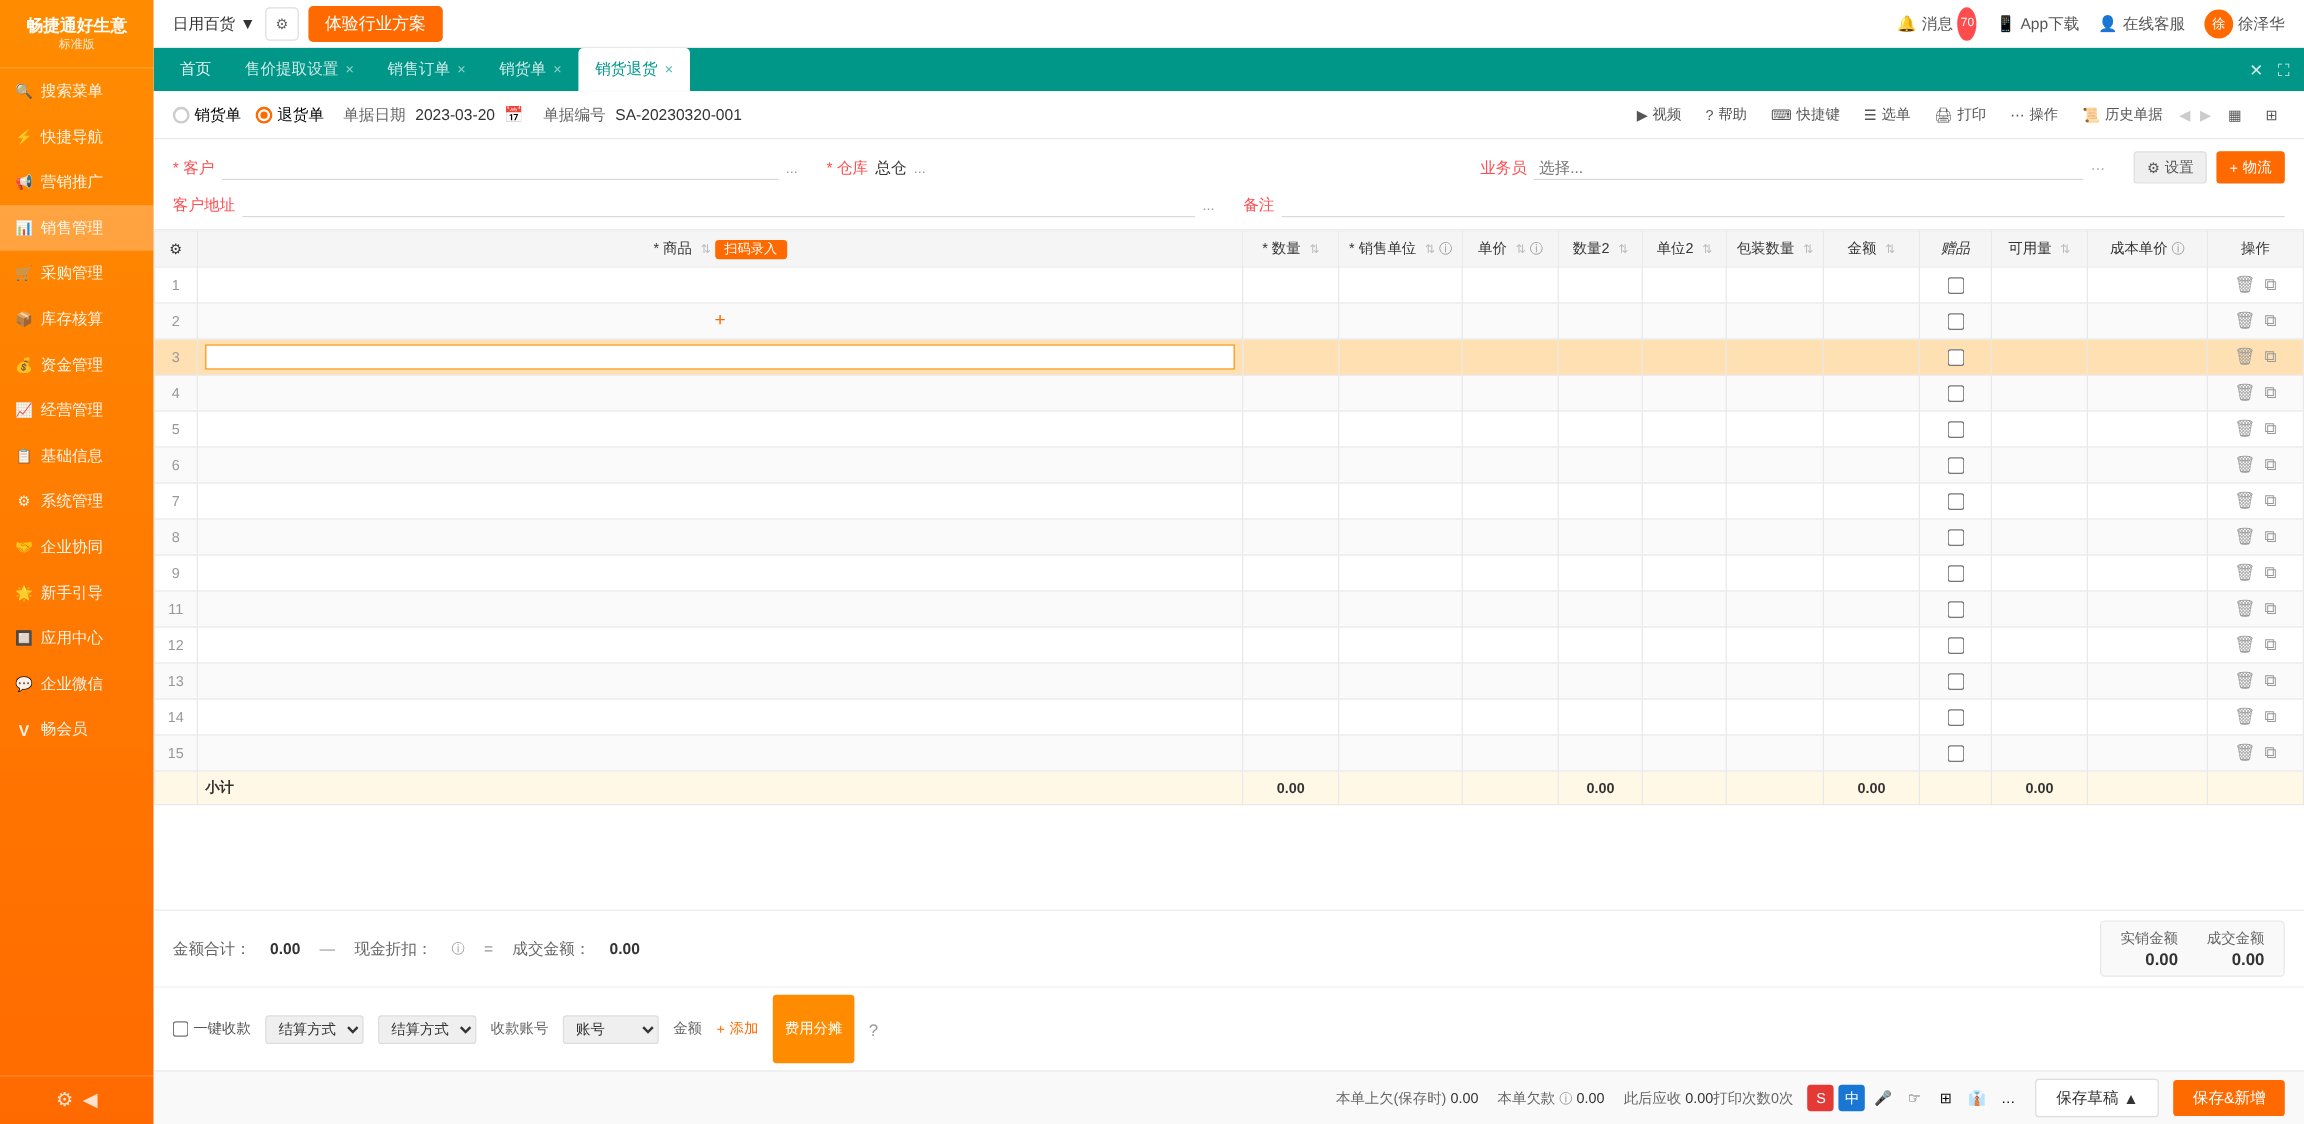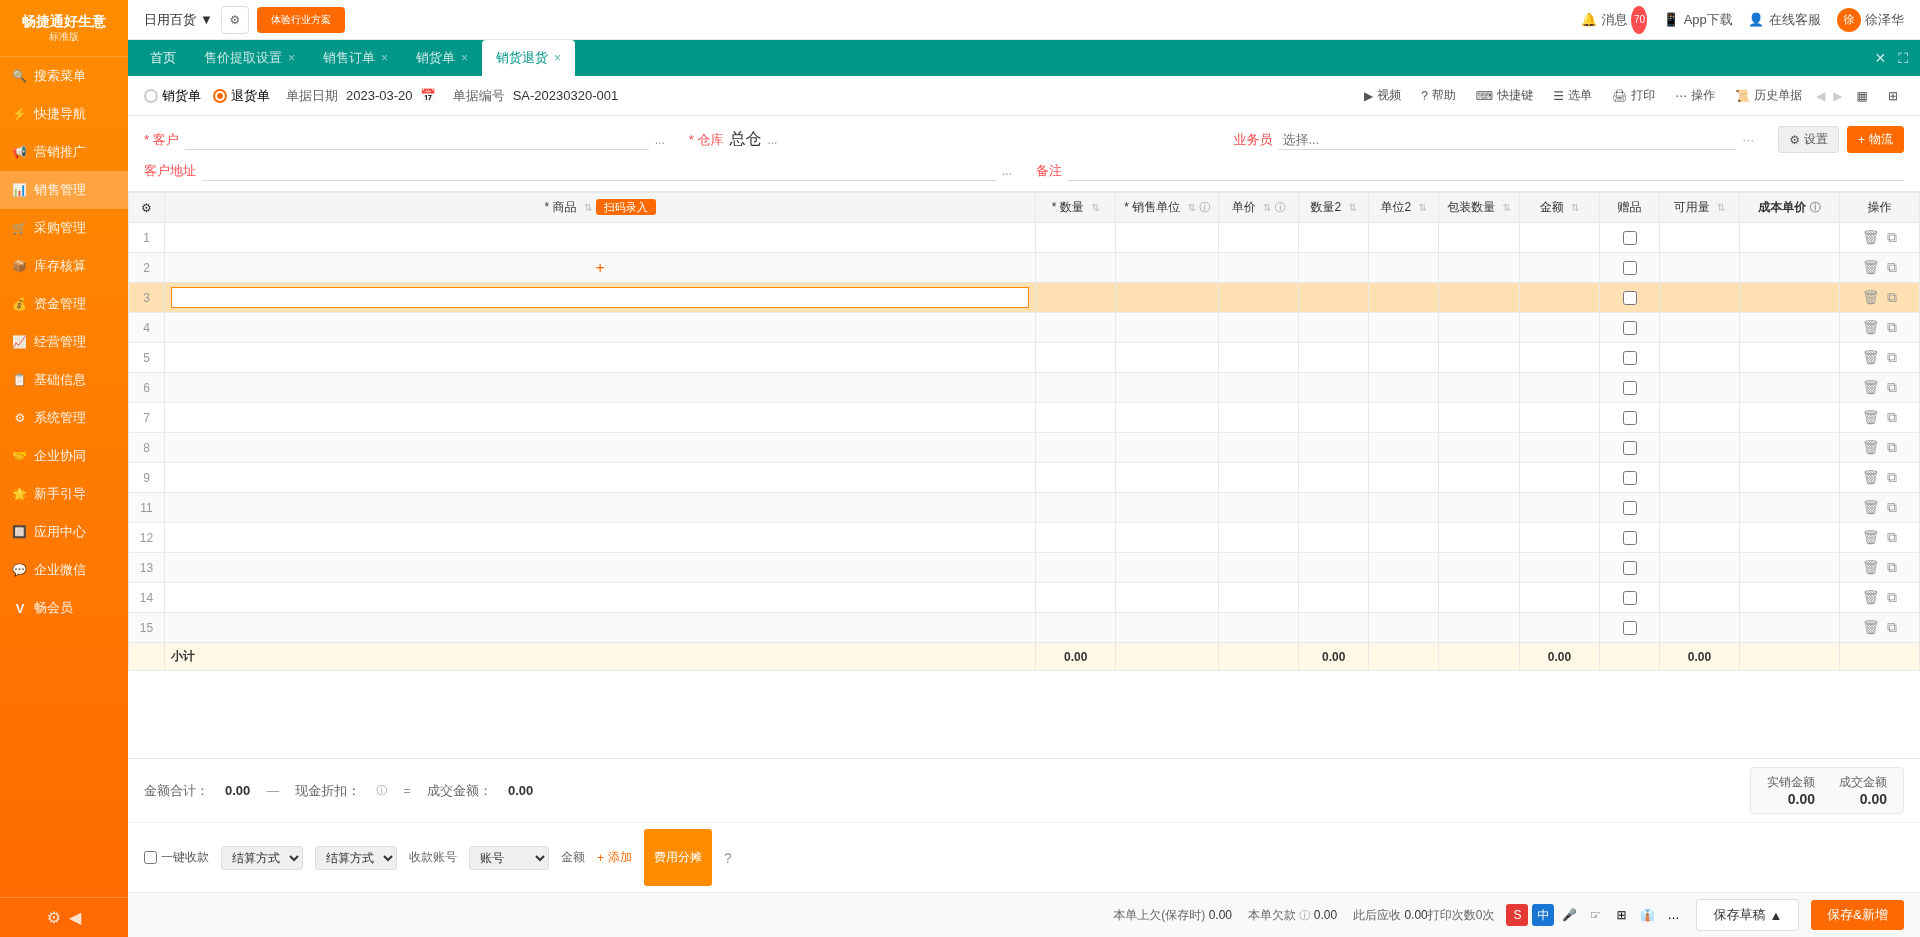--- a/index.html
+++ b/index.html
@@ -22,21 +22,21 @@
     .sidebar-footer-btn { color: rgba(255,255,255,0.8); cursor: pointer; font-size: 16px; }
 
     
     .main-content { flex: 1; display: flex; flex-direction: column; overflow: hidden; }
 
     
     .top-header { height: 40px; background: white; display: flex; align-items: center; justify-content: space-between; padding: 0 16px; border-bottom: 1px solid #e8e8e8; flex-shrink: 0; }
     .header-left { display: flex; align-items: center; gap: 8px; }
     .header-select { display: flex; align-items: center; gap: 4px; font-size: 13px; color: #333; cursor: pointer; }
     .gear-btn { width: 28px; height: 28px; border: 1px solid #ddd; border-radius: 4px; display: flex; align-items: center; justify-content: center; cursor: pointer; color: #666; }
-    .trial-btn { background: #ff6a00; color: white; border: none; padding: 6px 14px; border-radius: 4px; cursor: pointer; font-size: 10px; }
+    .trial-btn { background: #ff6a00; color: white; border: none; padding: 6px 14px; border-radius: 4px; cursor: pointer; font-size: 14px; }
     .header-right { display: flex; align-items: center; gap: 16px; font-size: 13px; color: #555; }
     .header-right-item { display: flex; align-items: center; gap: 4px; cursor: pointer; }
     .badge { background: #ff4d4f; color: white; border-radius: 50%; width: 16px; height: 28px; font-size: 10px; display: flex; align-items: center; justify-content: center; }
     .user-avatar { width: 24px; height: 24px; border-radius: 50%; background: #ff6a00; display: flex; align-items: center; justify-content: center; color: white; font-size: 11px; }
 
     
     .tab-bar { height: 36px; background: #009688; display: flex; align-items: center; padding: 0 8px; gap: 0; flex-shrink: 0; }
     .tab-item { display: flex; align-items: center; padding: 0 14px; height: 36px; cursor: pointer; color: rgba(255,255,255,0.8); font-size: 13px; gap: 6px; position: relative; }
     .tab-item.active { background: white; color: #009688; border-radius: 4px 4px 0 0; }
     .tab-close { font-size: 12px; color: inherit; opacity: 0.7; cursor: pointer; }
@@ -316,21 +316,21 @@
 
         <div class="form-fields">
           <div class="form-row">
             <div class="form-field">
               <span class="field-label">* <span>客户</span></span>
               <input class="field-input" type="text" placeholder="" style="">
               <span class="field-dots">...</span>
             </div>
             <div class="form-field">
               <span class="field-label">* <span>仓库</span></span>
-              <span style="font-size:16px;color:#333;">总仓</span>
+              <span style="font-size:13px;color:#333;">总仓</span>
               <span class="field-dots">...</span>
             </div>
             <div class="form-field">
               <span class="field-label">业务员</span>
               <input class="field-input" type="text" placeholder="选择..." style="">
               <span class="field-dots">···</span>
             </div>
             <div style="margin-left:auto; display:flex; gap:8px;">
               <button class="action-btn">
                 <span>⚙</span>
@@ -364,23 +364,23 @@
                   * 商品 <span class="sort-icon">⇅</span>
                   <span class="col-barcode">扫码录入</span>
                 </th>
                 <th style="width:80px;">* 数量 <span class="sort-icon">⇅</span></th>
                 <th style="width:90px;">* 销售单位 <span class="sort-icon">⇅</span> <span class="info-icon">ⓘ</span></th>
                 <th style="width:80px;">单价 <span class="sort-icon">⇅</span> <span class="info-icon">ⓘ</span></th>
                 <th style="width:70px;">数量2 <span class="sort-icon">⇅</span></th>
                 <th style="width:70px;">单位2 <span class="sort-icon">⇅</span></th>
                 <th style="width:80px;">包装数量 <span class="sort-icon">⇅</span></th>
                 <th style="width:80px;">金额 <span class="sort-icon">⇅</span></th>
-                <th style="width:60px;">赠品</th>
+                <th style="width:60px;font-style:italic;">赠品</th>
                 <th style="width:80px;">可用量 <span class="sort-icon">⇅</span></th>
-                <th style="width:100px;font-weight:bold;">成本单价 <span class="info-icon">ⓘ</span></th>
+                <th style="width:100px;">成本单价 <span class="info-icon">ⓘ</span></th>
                 <th style="width:80px;">操作</th>
               </tr>
             </thead>
             <tbody id="table-body">
             <tr>
       <td class="col-num">1</td>
       <td>
         
         
         

